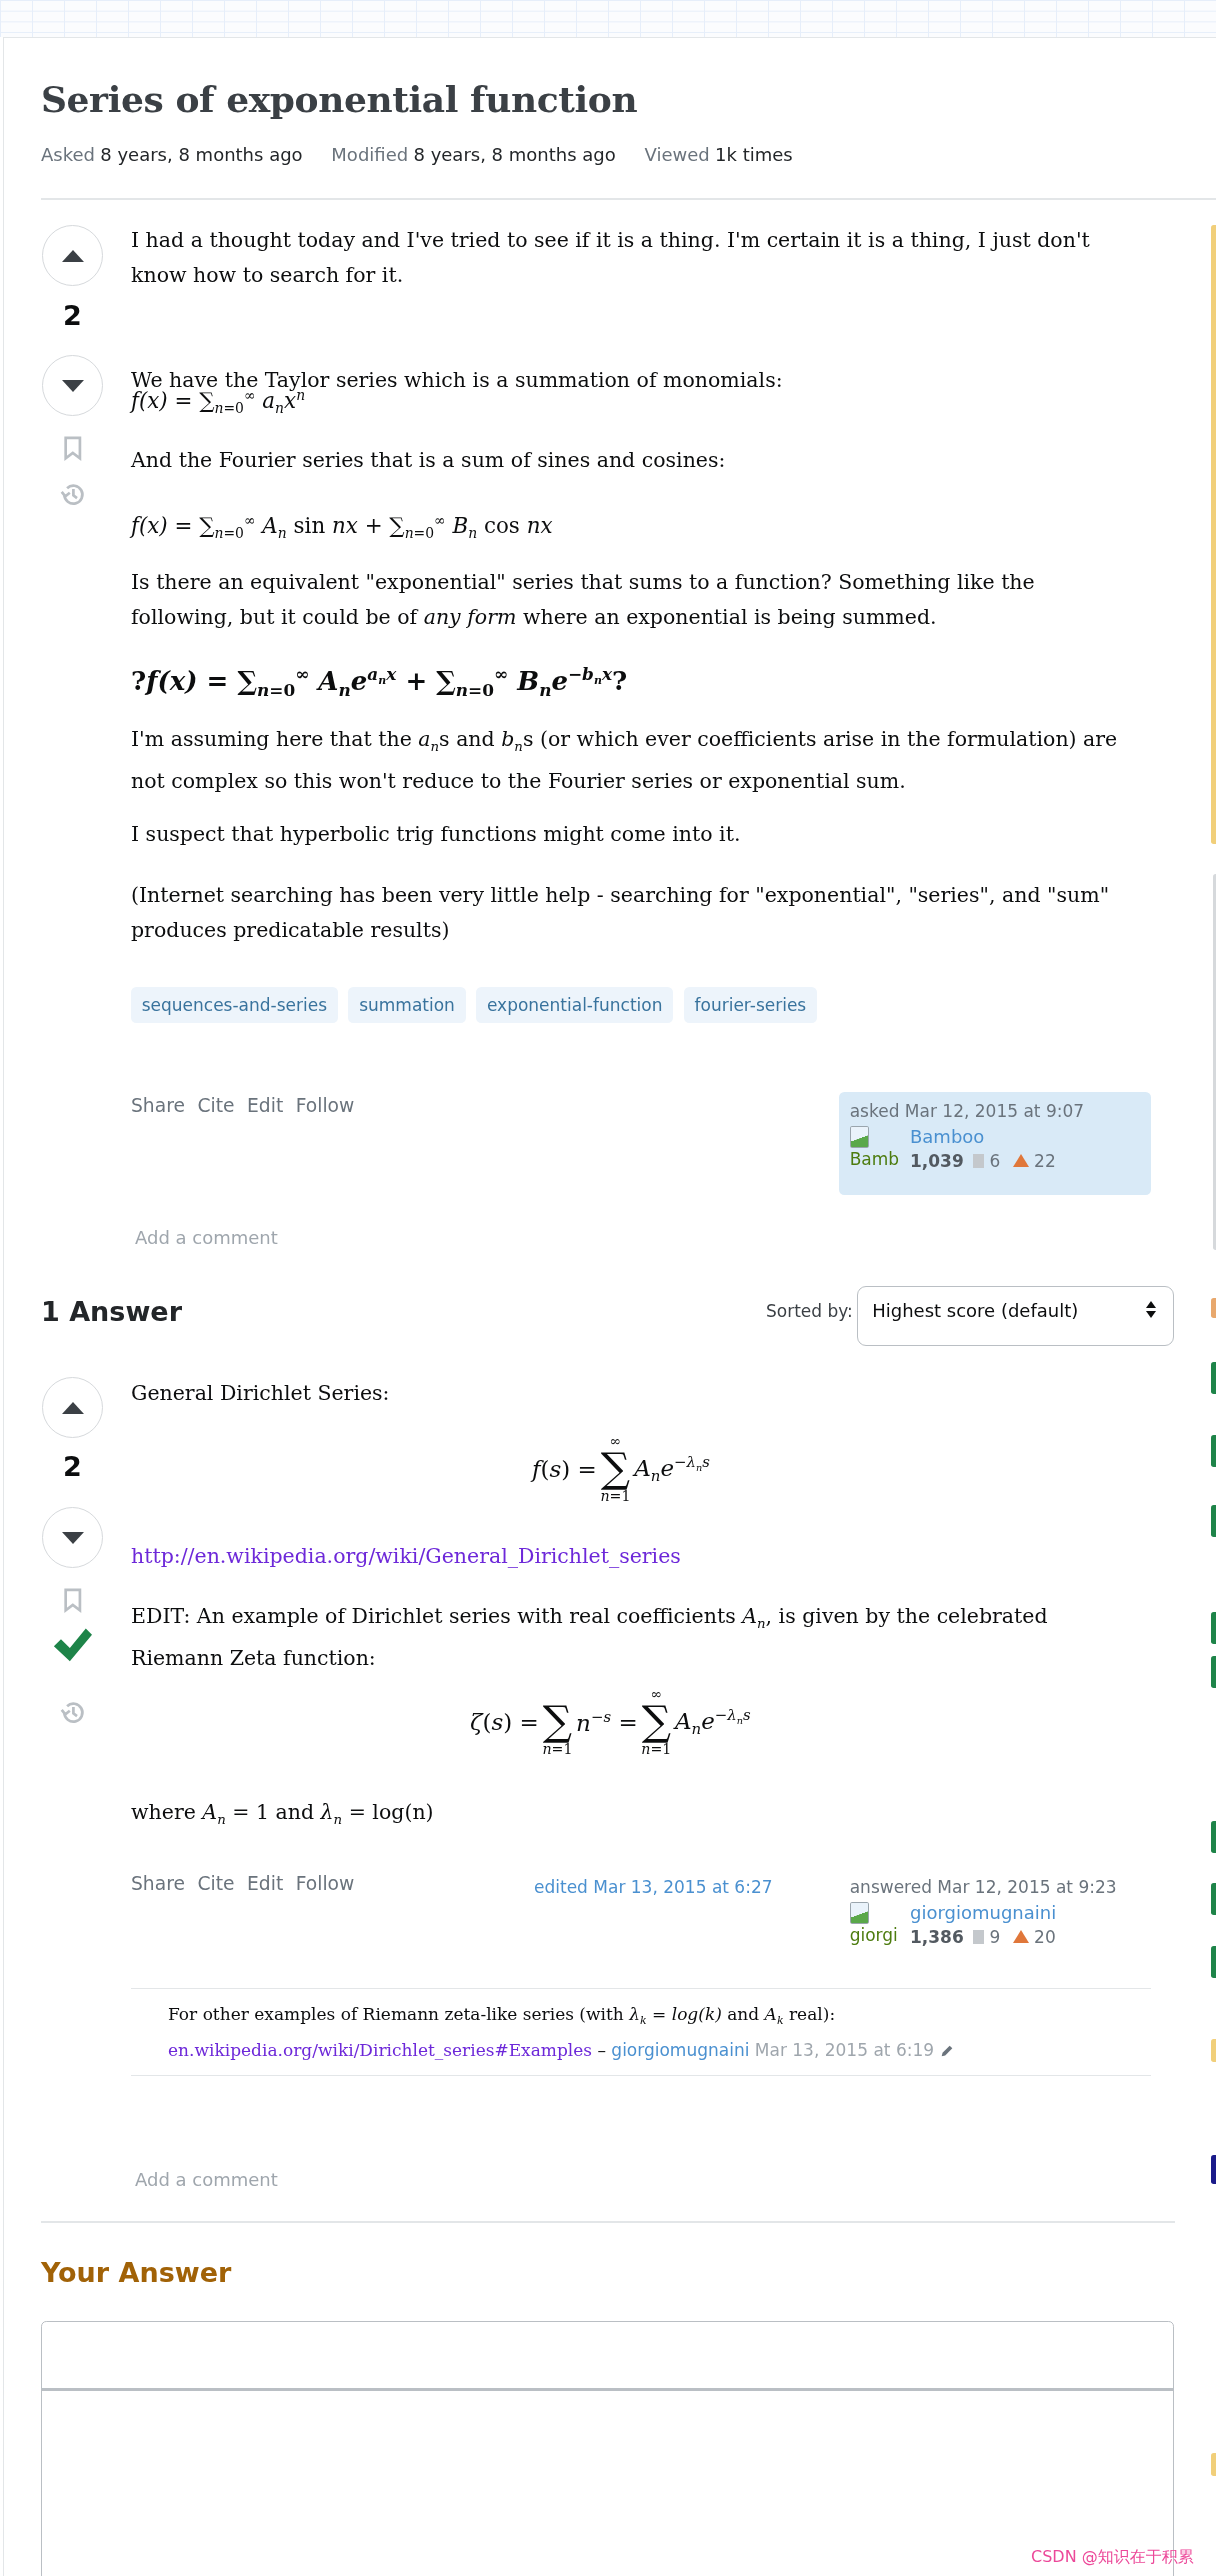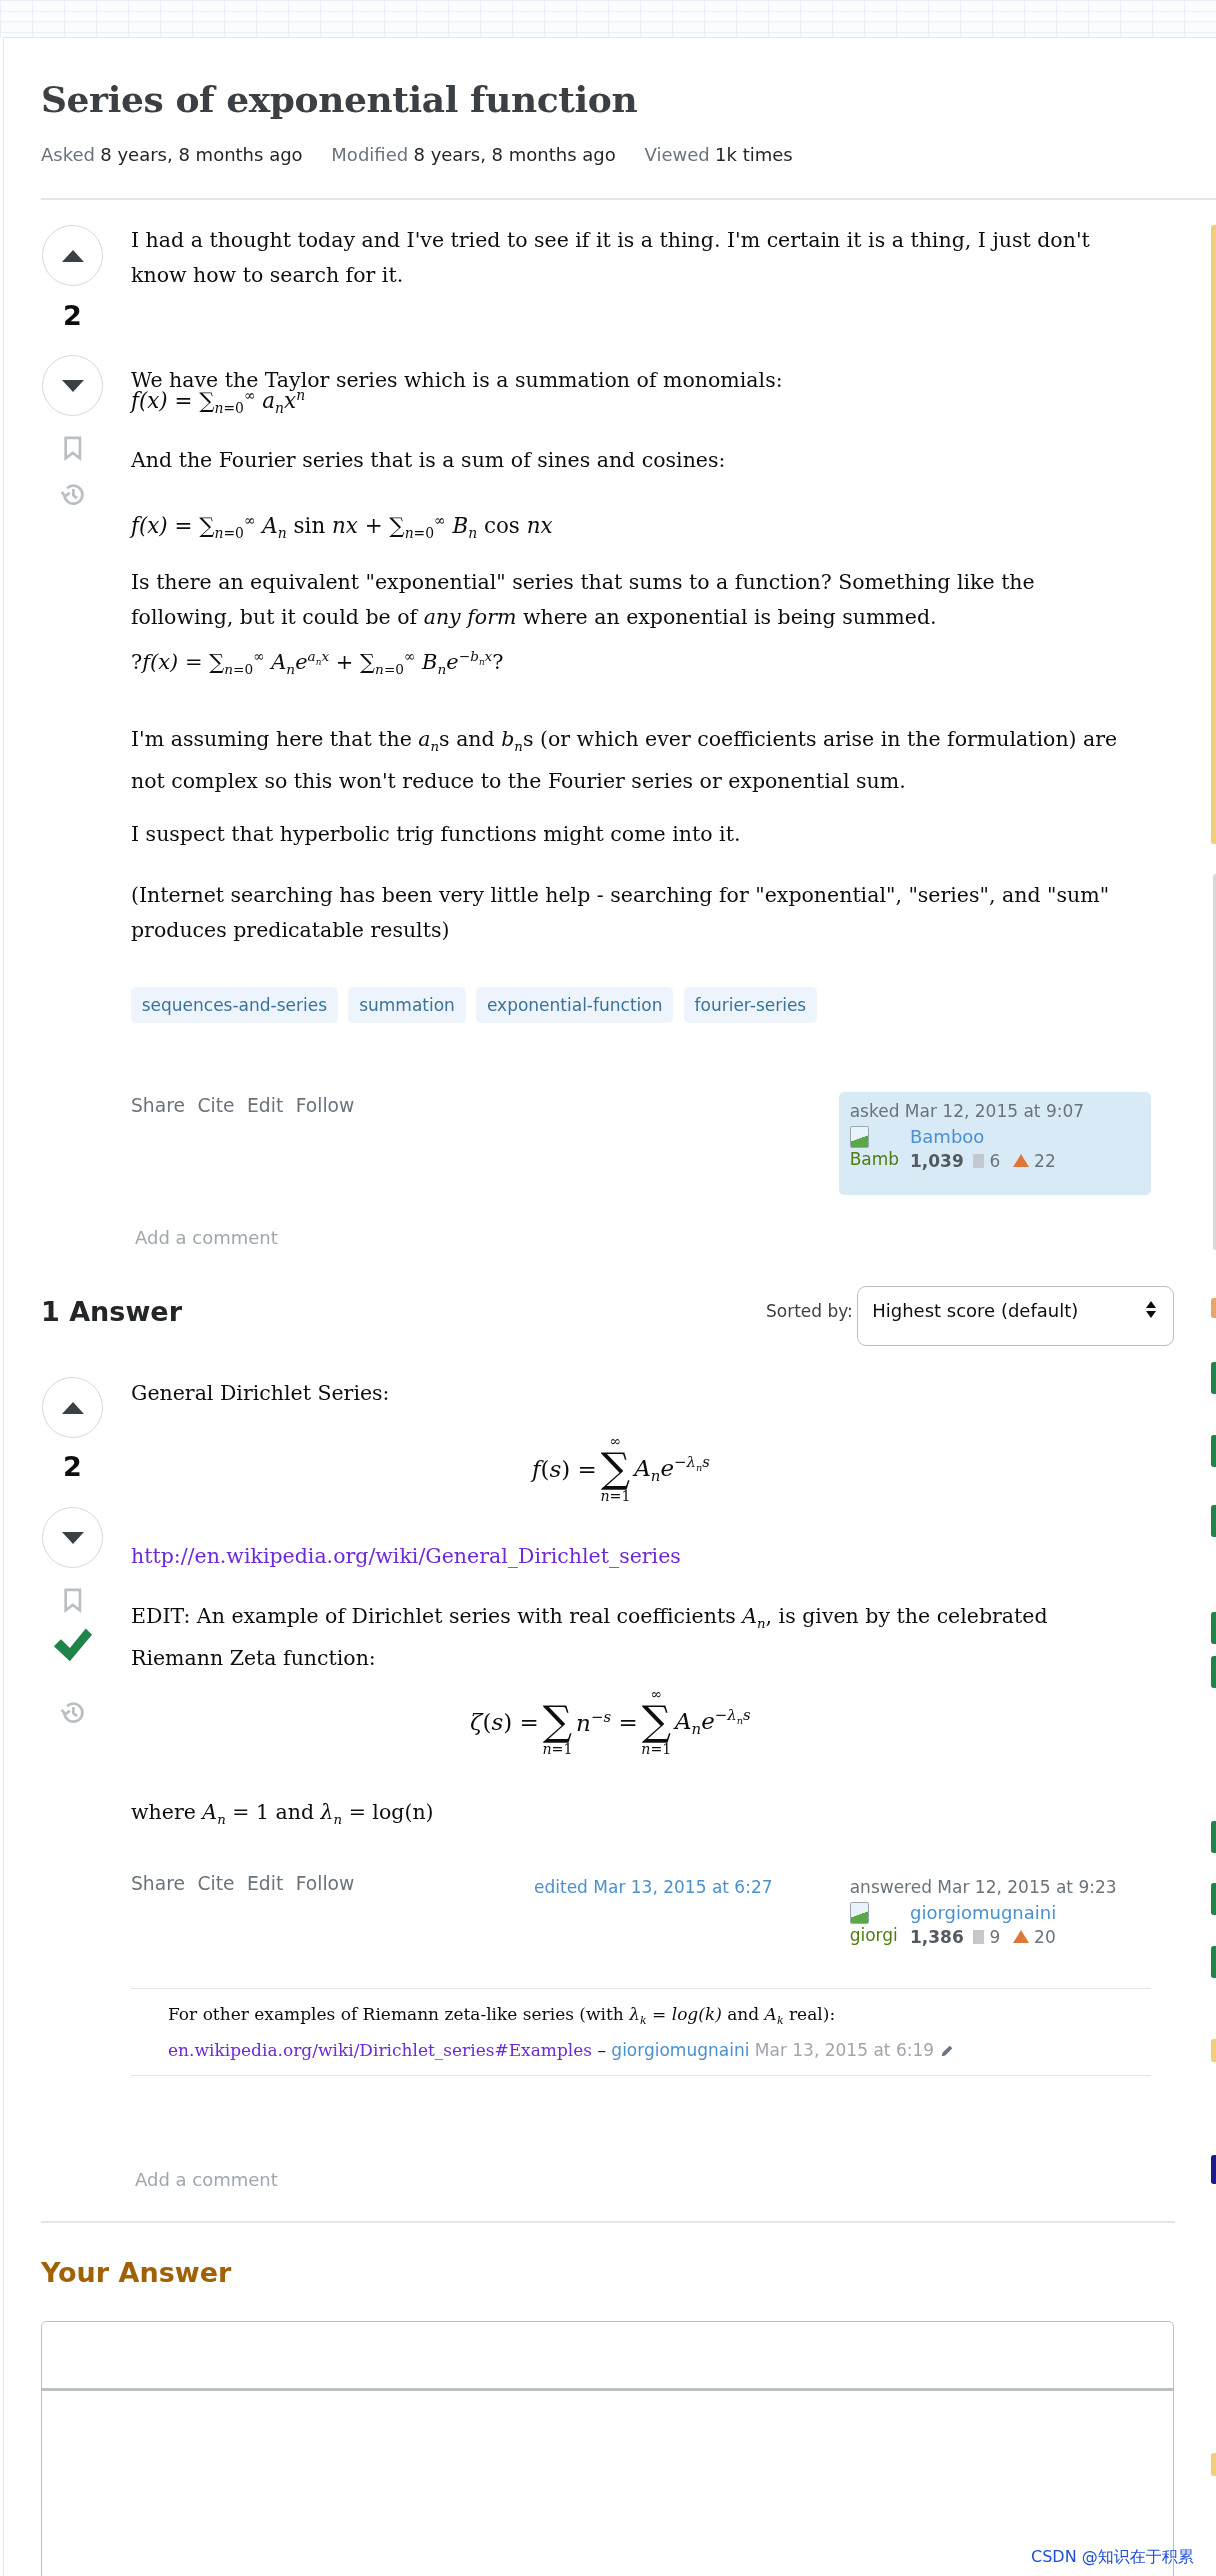--- a/index.html
+++ b/index.html
@@ -63,21 +63,21 @@
   .link { color: #6d28d9; }
   .comments { position: absolute; left: 131px; width: 1020px; }
   .comment { border-top: 1.8px solid #e3e6e8; padding: 10.7px 0 10.7px 37px; font-family: "DejaVu Serif", serif; font-size: 17px; line-height: 28.5px; color: #0c0d0e; }
   .c-user { font-family: "DejaVu Sans", sans-serif; color: #4a90d0; font-size: 17px; }
   .c-user.op { background: #d9eaf7; padding: 1.8px 6.2px; border-radius: 3.6px; }
   .c-date { font-family: "DejaVu Sans", sans-serif; color: #9fa6ad; font-size: 17px; }
   .your-answer { position: absolute; left: 41px; top: 2257px; font-size: 27px; color: #a16207; }
   .editor { position: absolute; left: 41px; top: 2321px; width: 1133px; height: 258px; border: 1.8px solid #babfc4; border-radius: 5.3px 5.3px 0 0; }
   .editor-toolbar { height: 69px; border-bottom: 3.6px solid #babfc4; }
   .sidebar-strip { position: absolute; left: 1211px; width: 5.3px; border-radius: 2.7px 0 0 2.7px; }
-  .watermark { position: absolute; left: 1031px; top: 2547px; font-size: 16px; color: #1d4ed8; white-space: nowrap; }
+  .watermark { position: absolute; left: 1031px; top: 2547px; font-size: 16px; color: #ec4899; white-space: nowrap; }
   .side-icon { position: absolute; width: 61px; display: flex; justify-content: center; }
 </style>
 </head>
 <body>
 
 <div class="topgrid"></div>
 
 <div class="card"></div>
 
 <h1 class="abs title">Series of exponential function</h1>
@@ -113,21 +113,21 @@
 <div class="body-text math" style="top:378px; font-size:21.4px;">
   f(x) <span class="upright">= ∑</span><sub><span>n</span><span class="upright">=0</span></sub><sup class="upright">∞</sup> a<sub>n</sub>x<sup>n</sup>
 </div>
 <p class="body-text" style="top:443px;">And the Fourier series that is a sum of sines and cosines:</p>
 <div class="body-text math" style="top:503px; font-size:21.4px;">
   f(x) <span class="upright">= ∑</span><sub>n<span class="upright">=0</span></sub><sup class="upright">∞</sup> A<sub>n</sub> <span class="upright">sin</span> nx <span class="upright">+ ∑</span><sub>n<span class="upright">=0</span></sub><sup class="upright">∞</sup> B<sub>n</sub> <span class="upright">cos</span> nx
 </div>
 <p class="body-text" style="top:565px;">
   <span>Is there an equivalent "exponential" series that sums to a function? Something like the following, but it could be of </span><em>any form</em><span> where an exponential is being summed.</span>
 </p>
-<div class="body-text math" style="top:639px; font-size:21px;">
+<div class="body-text math" style="top:657px; font-size:26px;font-weight:bold;">
   <span class="upright">?</span>f(x) <span class="upright">= ∑</span><sub>n<span class="upright">=0</span></sub><sup class="upright">∞</sup> A<sub>n</sub>e<sup>a<sub>n</sub>x</sup> <span class="upright">+ ∑</span><sub>n<span class="upright">=0</span></sub><sup class="upright">∞</sup> B<sub>n</sub>e<sup><span class="upright">−</span>b<sub>n</sub>x</sup><span class="upright">?</span>
 </div>
 <p class="body-text" style="top:722px;">
   <span>I'm assuming here that the </span><span class="math">a<sub>n</sub></span><span>s and </span><span class="math">b<sub>n</sub></span><span>s (or which ever coefficients arise in the formulation) are not complex so this won't reduce to the Fourier series or exponential sum.</span>
 </p>
 <p class="body-text" style="top:817px;">I suspect that hyperbolic trig functions might come into it.</p>
 <p class="body-text" style="top:878px;">(Internet searching has been very little help - searching for "exponential", "series", and "sum" produces predicatable results)</p>
 
 <div class="tags">
   <a class="tag">sequences-and-series</a>

